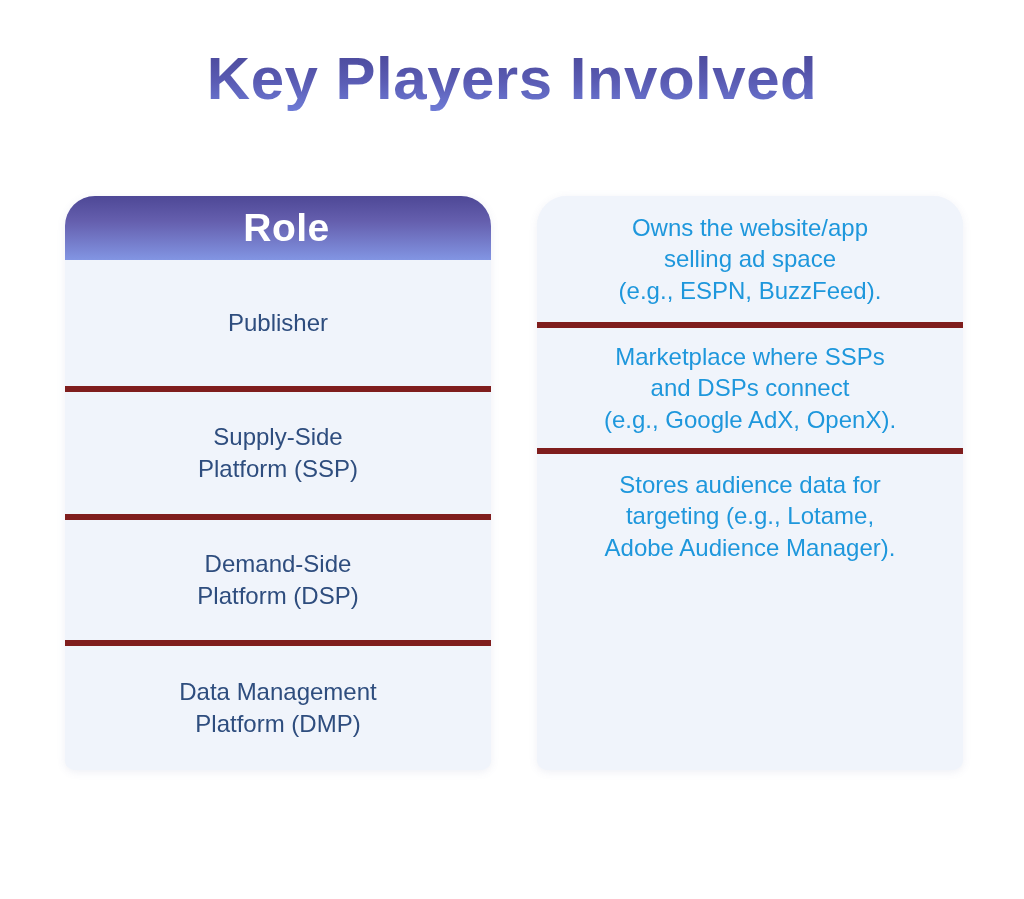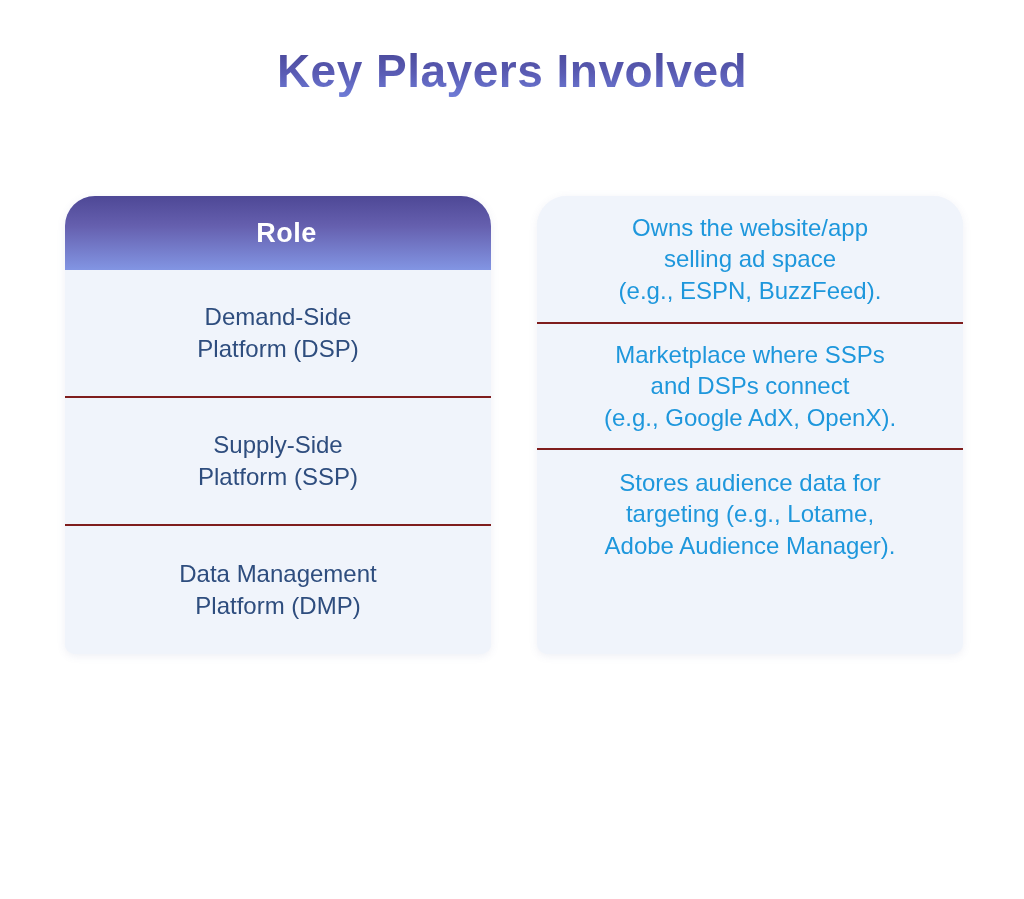--- a/index.html
+++ b/index.html
@@ -10,21 +10,21 @@
     overflow: hidden;
   }
   .page {
     width: 1024px; height: 899px;
     background: #ffffff;
     position: relative;
   }
   .title {
     margin-top: 44px;
     text-align: center;
-    font-size: 46px;
+    font-size: 60px;
     font-weight: 700;
     letter-spacing: 0.5px;
     background: linear-gradient(180deg, #474494 0%, #5a5cb4 55%, #707ed9 100%);
     -webkit-background-clip: text;
     background-clip: text;
     -webkit-text-fill-color: transparent;
     color: #5a5cb4;
   }
   .table-wrap {
     position: absolute;
@@ -34,41 +34,41 @@
     gap: 46px;
   }
   .col {
     flex: 1;
     border-radius: 30px 30px 10px 10px;
     overflow: hidden;
     box-shadow: 0 2px 8px rgba(90, 100, 160, 0.10);
     background: #f0f4fb;
   }
   .col-header {
-    height: 74px;
+    height: 64px;
     display: flex;
     align-items: center;
     justify-content: center;
     background: linear-gradient(180deg, #4e4896 0%, #655fae 40%, #8295e3 100%);
     color: #ffffff;
-    font-size: 27px;
+    font-size: 39px;
     font-weight: 700;
     letter-spacing: 0.5px;
     padding-left: 17px;
   }
   .cell {
     display: flex;
     align-items: center;
     justify-content: center;
     text-align: center;
     background: #f0f4fb;
     white-space: pre-line;
     padding: 8px 18px;
   }
-  .cell + .cell { border-top: 2px solid #7f1d1d; }
+  .cell + .cell { border-top: 6px solid #7f1d1d; }
   .cell.h1 { height: 126px; }
   .cell.h2 { height: 126px; }
   .cell.h3 { height: 128px; }
   .cell.h4 { height: 126px; }
   .cell.h5 { height: 130px; }
   .role-cell {
     color: #2e4d7e;
     font-size: 24px;
     font-weight: 500;
     line-height: 1.35;
@@ -84,24 +84,25 @@
 <body>
 
 <div class="page">
 
   <h1 class="title">Key Players Involved</h1>
 
   <div class="table-wrap">
 
     <div class="col">
       <div class="col-header">Role</div>
+      <div class="cell role-cell h1">Publisher</div>
+      <div class="cell role-cell h3">Supply-Side
+Platform (SSP)</div>
       <div class="cell role-cell h4">Demand-Side
 Platform (DSP)</div>
-      <div class="cell role-cell h3">Supply-Side
-Platform (SSP)</div>
       <div class="cell role-cell h5">Data Management
 Platform (DMP)</div>
     </div>
 
     <div class="col">
       <div class="cell what-cell h1">Owns the website/app
 selling ad space
 (e.g., ESPN, BuzzFeed).</div>
       <div class="cell what-cell h2">Marketplace where SSPs
 and DSPs connect

